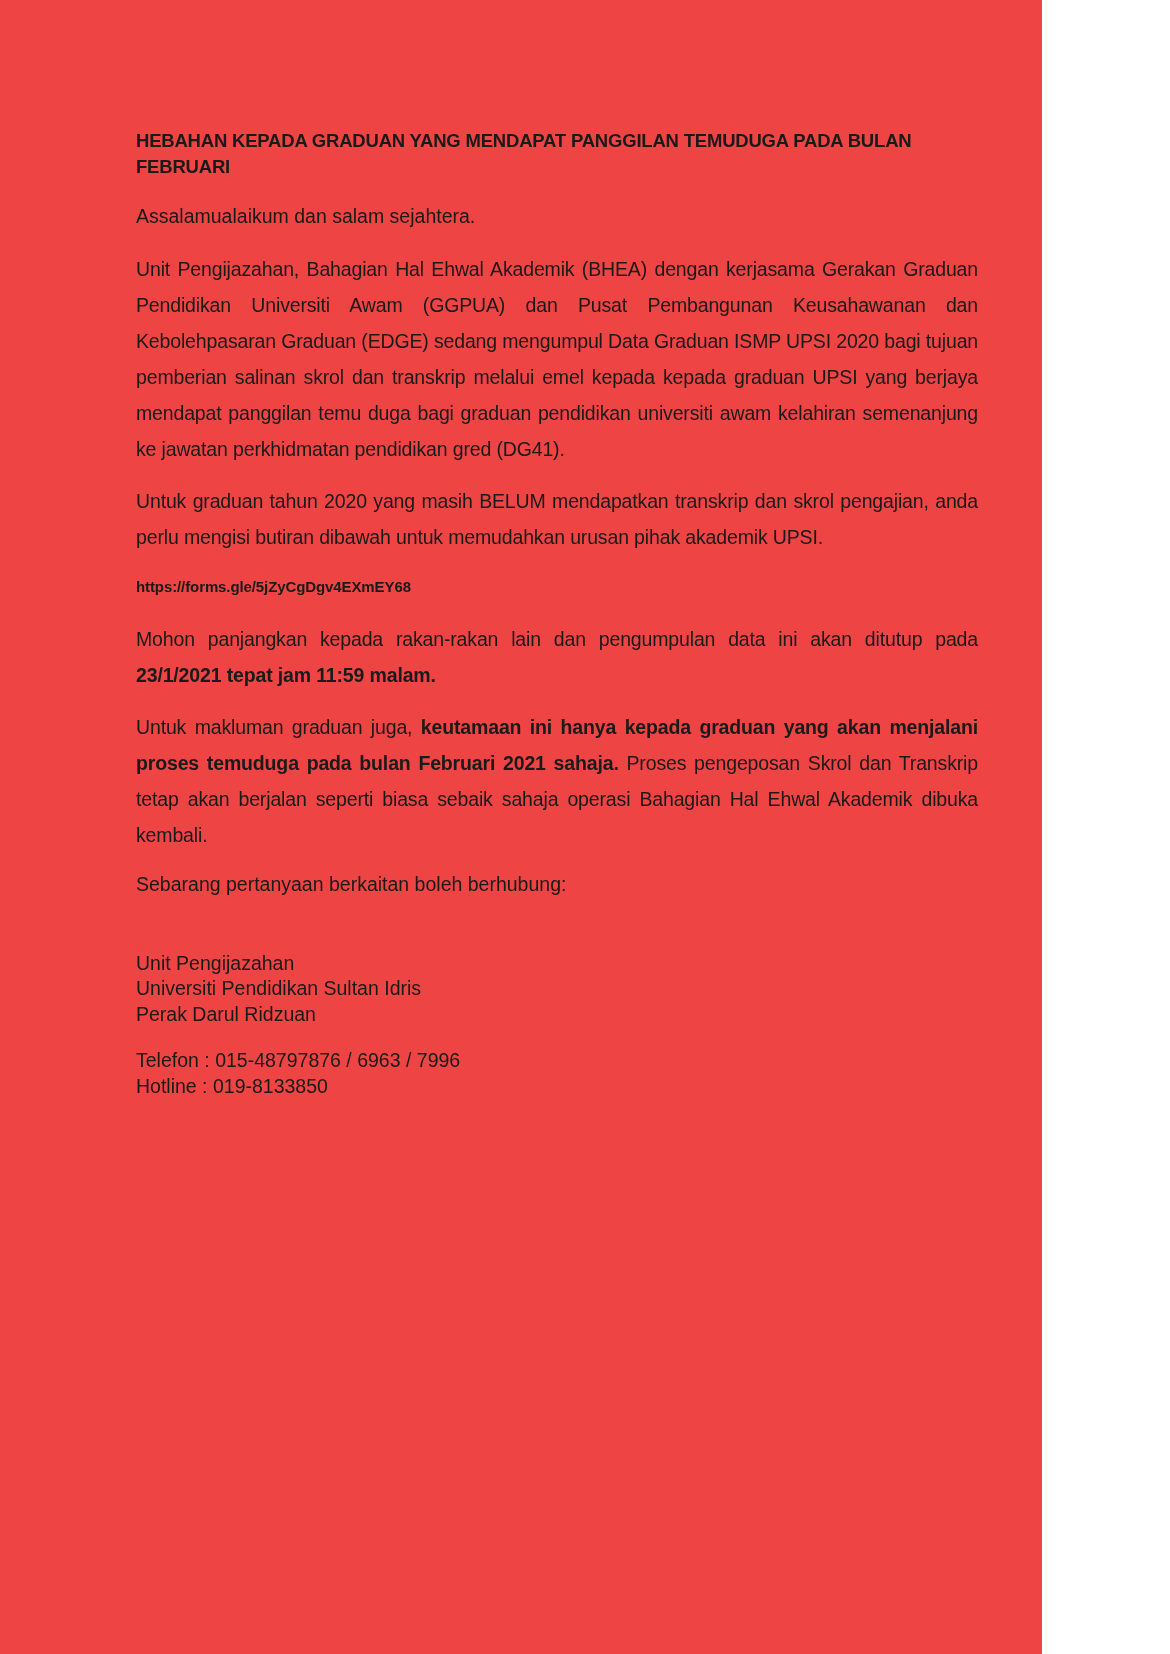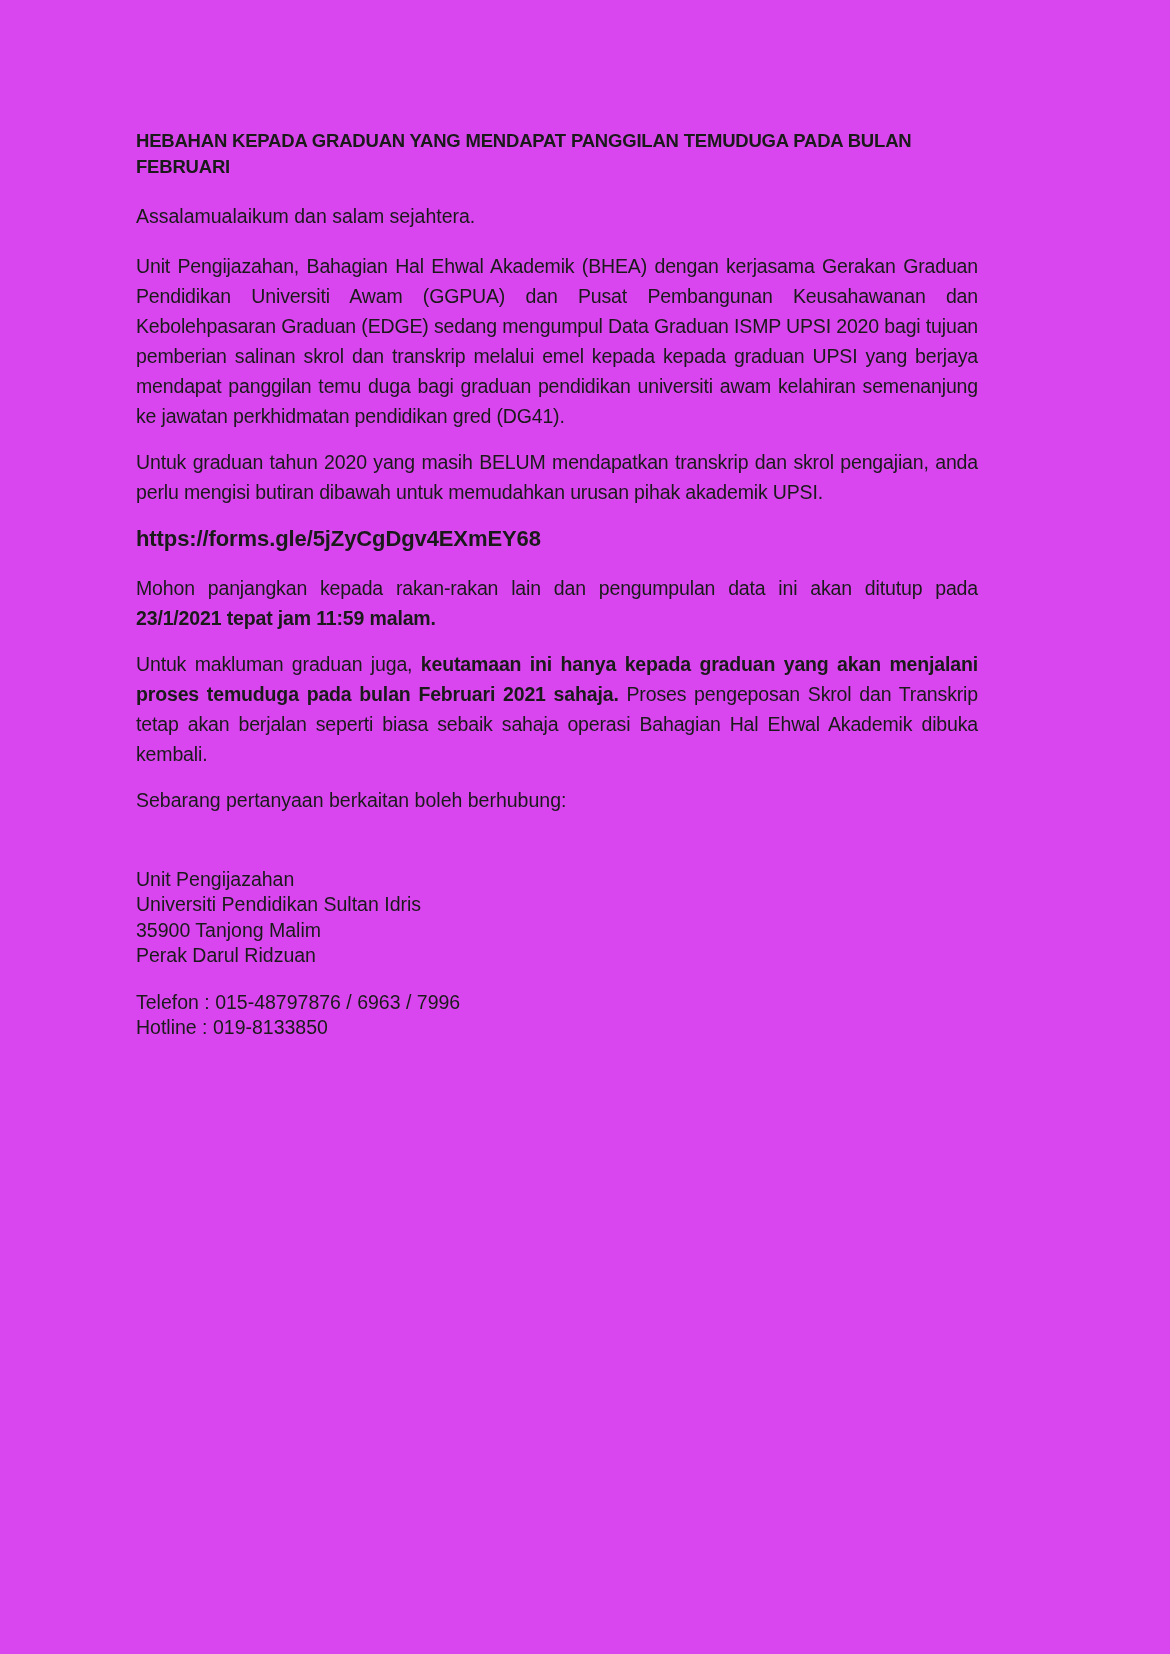--- a/index.html
+++ b/index.html
@@ -10,36 +10,36 @@
   body {
     width: 1170px;
     height: 1654px;
     font-family: "Liberation Sans", sans-serif;
     color: #1a1a1a;
     -webkit-font-smoothing: antialiased;
   }
 
   .page {
     position: relative;
-    width: 1170px;
+    width: 1042px;
     height: 1654px;
-    background: #d946ef;
+    background: #ef4444;
     box-sizing: border-box;
   }
 
   .doc-body {
     position: absolute;
     left: 136px;
     top: 128px;
     width: 842px;
   }
 
   .para {
     font-size: 19.5px;
-    line-height: 30px;
+    line-height: 36px;
     text-align: justify;
     text-justify: inter-word;
     margin: 4px 0 16px 0;
     letter-spacing: -0.15px;
     word-spacing: 0px;
   }
 
   .para.last-line-left {
     text-align-last: left;
   }
@@ -54,21 +54,21 @@
   }
 
   .greeting {
     font-size: 19.5px;
     line-height: 31px;
     margin: 0 0 19px 0;
     text-align: left;
   }
 
   .url-line {
-    font-size: 22px;
+    font-size: 15px;
     font-weight: bold;
     line-height: 31px;
     margin: 11px 0 19px 0;
     text-align: left;
     letter-spacing: -0.1px;
   }
 
   .simple-para {
     font-size: 19.5px;
     line-height: 31.5px;
@@ -111,21 +111,20 @@
 
     <p class="para last-line-left"><span>Untuk makluman graduan juga, </span><b>keutamaan ini hanya kepada graduan yang akan menjalani proses temuduga pada bulan Februari 2021 sahaja.</b><span> Proses pengeposan Skrol dan Transkrip tetap akan berjalan seperti biasa sebaik sahaja operasi Bahagian Hal Ehwal Akademik dibuka kembali.</span></p>
 
     <p class="simple-para">Sebarang pertanyaan berkaitan boleh berhubung:</p>
 
     <div class="spacer-lg"></div>
 
     <div class="block-lines">
       <div>Unit Pengijazahan</div>
       <div>Universiti Pendidikan Sultan Idris</div>
-      <div>35900 Tanjong Malim</div>
       <div>Perak Darul Ridzuan</div>
     </div>
 
     <div class="spacer-sm"></div>
 
     <div class="block-lines">
       <div>Telefon : 015-48797876 / 6963 / 7996</div>
       <div>Hotline : 019-8133850</div>
     </div>
 

